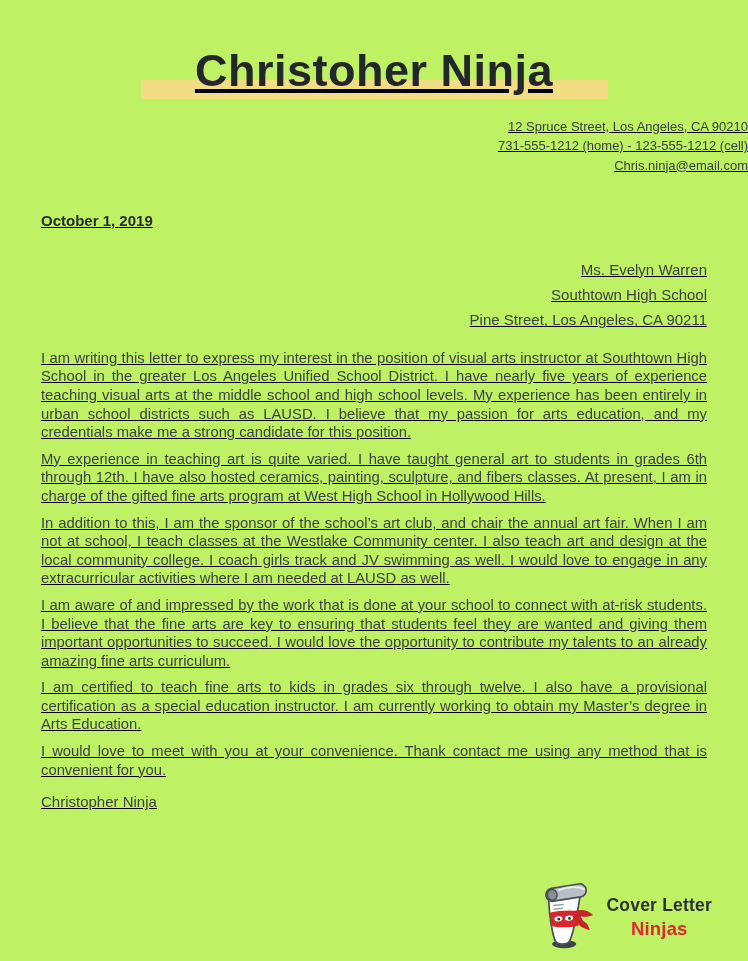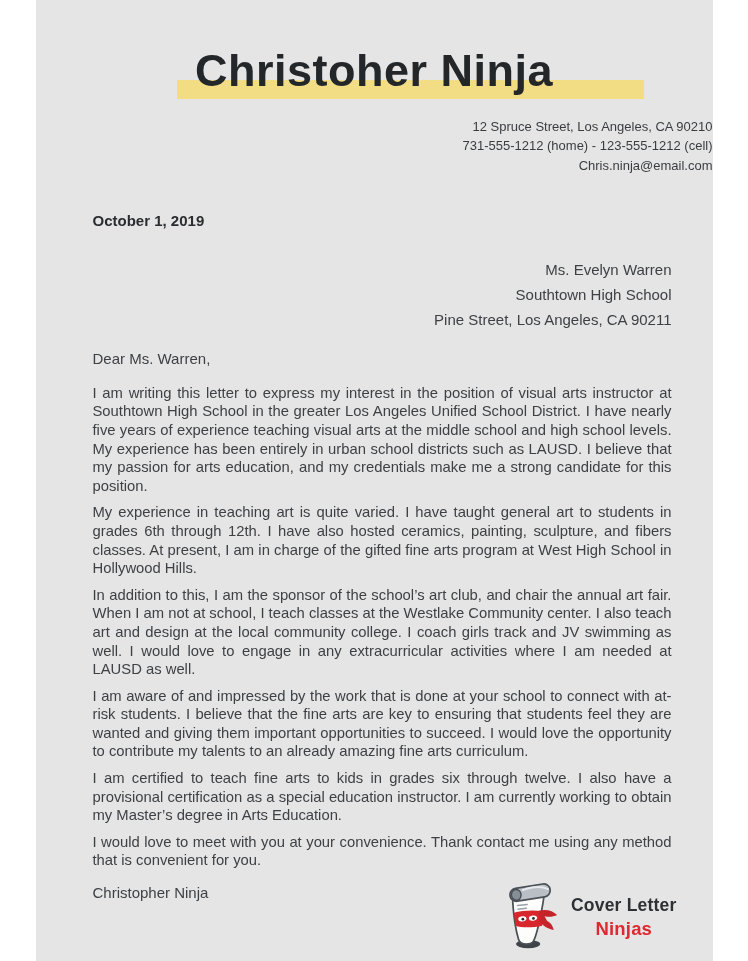--- a/index.html
+++ b/index.html
@@ -1,25 +1,26 @@
 <!DOCTYPE html>
 <html><head>
 <meta charset="utf-8">
 <style>
   * { margin: 0; padding: 0; box-sizing: border-box; }
   html, body { background: #ffffff; }
   body { font-family: "Liberation Sans", sans-serif; }
 
   .page {
     position: relative;
-    width: 677px;
+    width: 748px;
     height: 961px;
     margin: 0 auto;
-    background: #e5e5e5;
+    background: #bef264;
     overflow: hidden;
+    text-decoration: underline;
   }
 
   
   .header { position: relative; }
   .highlight-bar {
     position: absolute;
     left: 141px;
     top: 80px;
     width: 467px;
     height: 19px;
@@ -43,21 +44,20 @@
     font-size: 13px;
     line-height: 19.3px;
     color: #3a3d40;
   }
 
   
   .letter {
     padding: 0 41px;
     color: #3e4144;
     font-size: 14.8px;
-    margin-left: 16px;
   }
   .date {
     margin-top: 36px;
     font-weight: bold;
     font-size: 15px;
     line-height: 19px;
     color: #2a2d30;
   }
   .recipient {
     margin-top: 27px;
@@ -123,21 +123,20 @@
 
   <div class="letter">
     <p class="date">October 1, 2019</p>
 
     <div class="recipient">
       <div>Ms. Evelyn Warren</div>
       <div>Southtown High School</div>
       <div>Pine Street, Los Angeles, CA 90211</div>
     </div>
 
-    <p class="salutation">Dear Ms. Warren,</p>
 
     <p class="body-para">I am writing this letter to express my interest in the position of visual arts instructor at Southtown High School in the greater Los Angeles Unified School District. I have nearly five years of experience teaching visual arts at the middle school and high school levels. My experience has been entirely in urban school districts such as LAUSD. I believe that my passion for arts education, and my credentials make me a strong candidate for this position.</p>
     <p class="body-para">My experience in teaching art is quite varied. I have taught general art to students in grades 6th through 12th. I have also hosted ceramics, painting, sculpture, and fibers classes. At present, I am in charge of the gifted fine arts program at West High School in Hollywood Hills.</p>
     <p class="body-para">In addition to this, I am the sponsor of the school’s art club, and chair the annual art fair. When I am not at school, I teach classes at the Westlake Community center. I also teach art and design at the local community college. I coach girls track and JV swimming as well. I would love to engage in any extracurricular activities where I am needed at LAUSD as well.</p>
     <p class="body-para">I am aware of and impressed by the work that is done at your school to connect with at-risk students. I believe that the fine arts are key to ensuring that students feel they are wanted and giving them important opportunities to succeed. I would love the opportunity to contribute my talents to an already amazing fine arts curriculum.</p>
     <p class="body-para">I am certified to teach fine arts to kids in grades six through twelve. I also have a provisional certification as a special education instructor. I am currently working to obtain my Master’s degree in Arts Education.</p>
     <p class="body-para">I would love to meet with you at your convenience. Thank contact me using any method that is convenient for you.</p>
 
     <p class="signature">Christopher Ninja</p>
   </div>

